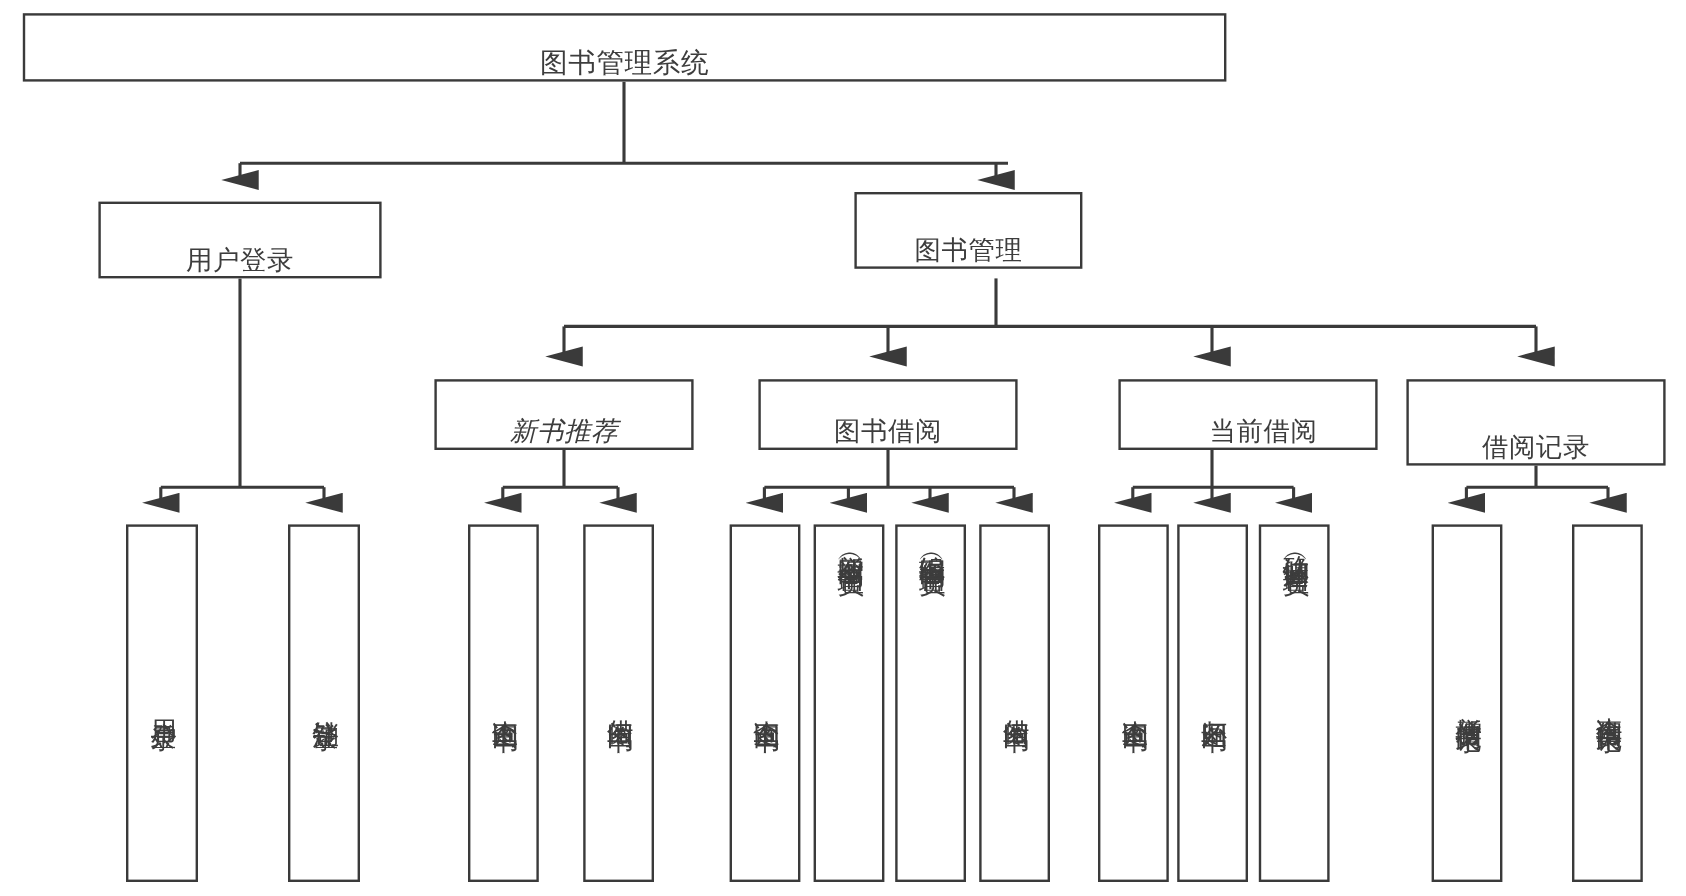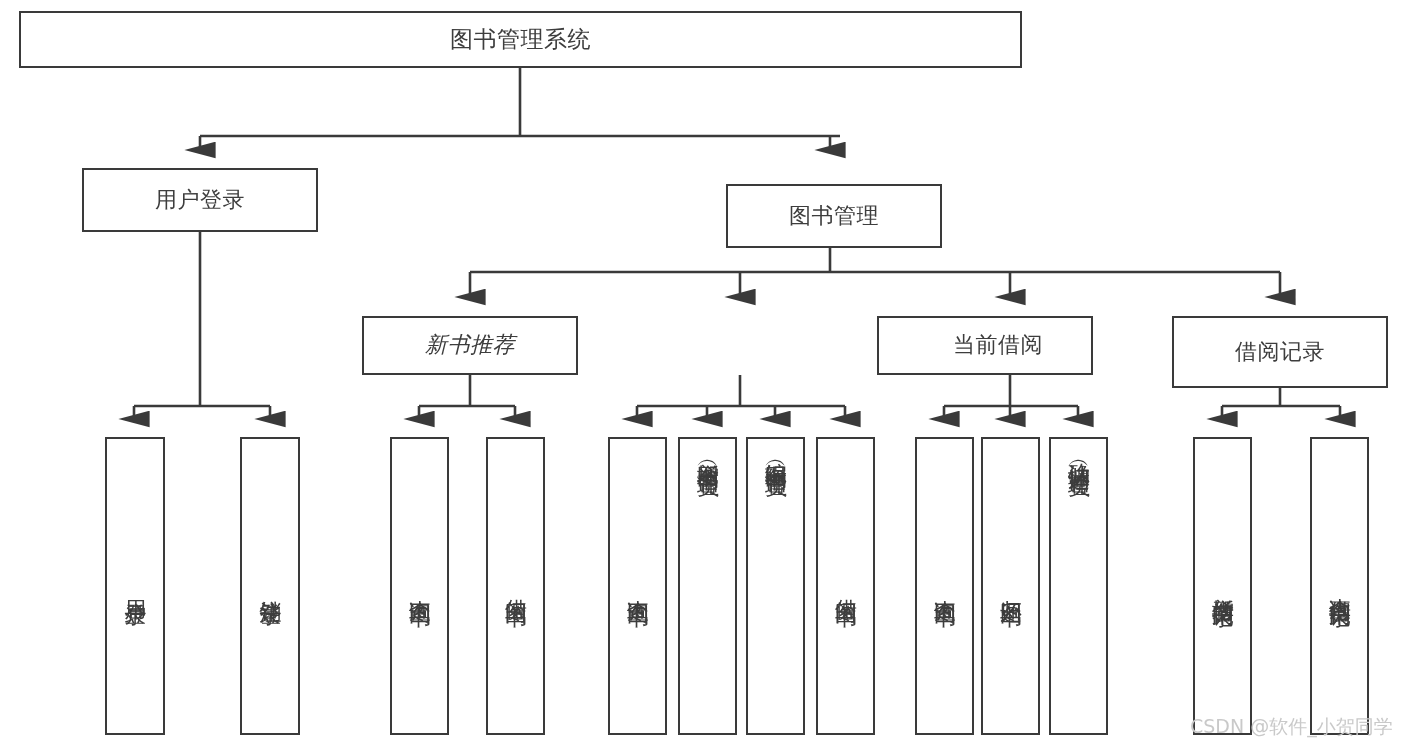--- a/index.html
+++ b/index.html
@@ -25,21 +25,21 @@
     width: 1405px;
     height: 747px;
     pointer-events: none;
   }
   .node {
     position: absolute;
     box-sizing: border-box;
     background: #ffffff;
     border: 2px solid #3a3a3a;
     display: flex;
-    align-items: center;
+    align-items: flex-end;
     justify-content: center;
     z-index: 2;
   }
   .node-label {
     color: #3d3d3d;
     font-family: "DejaVu Sans", "Liberation Sans", sans-serif;
     white-space: nowrap;
     letter-spacing: 0.5px;
   }
   
@@ -139,30 +139,33 @@
   </svg>
 
   <div class="node horiz root" style="left:19px; top:11px; width:1003px; height:57px;">
     <span class="node-label">图书管理系统</span>
   </div>
 
   <div class="node horiz" style="left:82px; top:168px; width:236px; height:64px;">
     <span class="node-label">用户登录</span>
   </div>
 
-  <div class="node horiz" style="left:712px; top:184px; width:216px; height:64px;margin-left:14px;">
+  <div class="node horiz" style="left:712px; top:160px; width:190px; height:64px;">
     <span class="node-label">图书管理</span>
   </div>
 
   <div class="node horiz" style="left:362px; top:316px; width:216px; height:59px;font-style:italic;">
     <span class="node-label">新书推荐</span>
   </div>
 
-
-  <div class="node horiz" style="left:877px; top:316px; width:216px; height:59px;padding-left:26px;">
+  <div class="node horiz" style="left:632px; top:316px; width:216px; height:59px;">
+    <span class="node-label">图书借阅</span>
+  </div>
+
+  <div class="node horiz" style="left:932px; top:316px; width:216px; height:59px;padding-left:26px;">
     <span class="node-label">当前借阅</span>
   </div>
 
   <div class="node horiz" style="left:1172px; top:316px; width:216px; height:72px;">
     <span class="node-label">借阅记录</span>
   </div>
 
   <div class="node vert short" style="left:105px; top:437px; width:60px; height:298px;">
     <span class="node-label">用户登录</span>
   </div>
@@ -208,15 +211,14 @@
   </div>
 
   <div class="node vert short" style="left:1193px; top:437px; width:59px; height:298px;">
     <span class="node-label">新增借阅记录</span>
   </div>
 
   <div class="node vert short" style="left:1310px; top:437px; width:59px; height:298px;">
     <span class="node-label">查询借阅记录</span>
   </div>
 
-  <div id="watermark">CSDN @软件_小贺同学</div>
 
 </div>
 
 </body></html>

